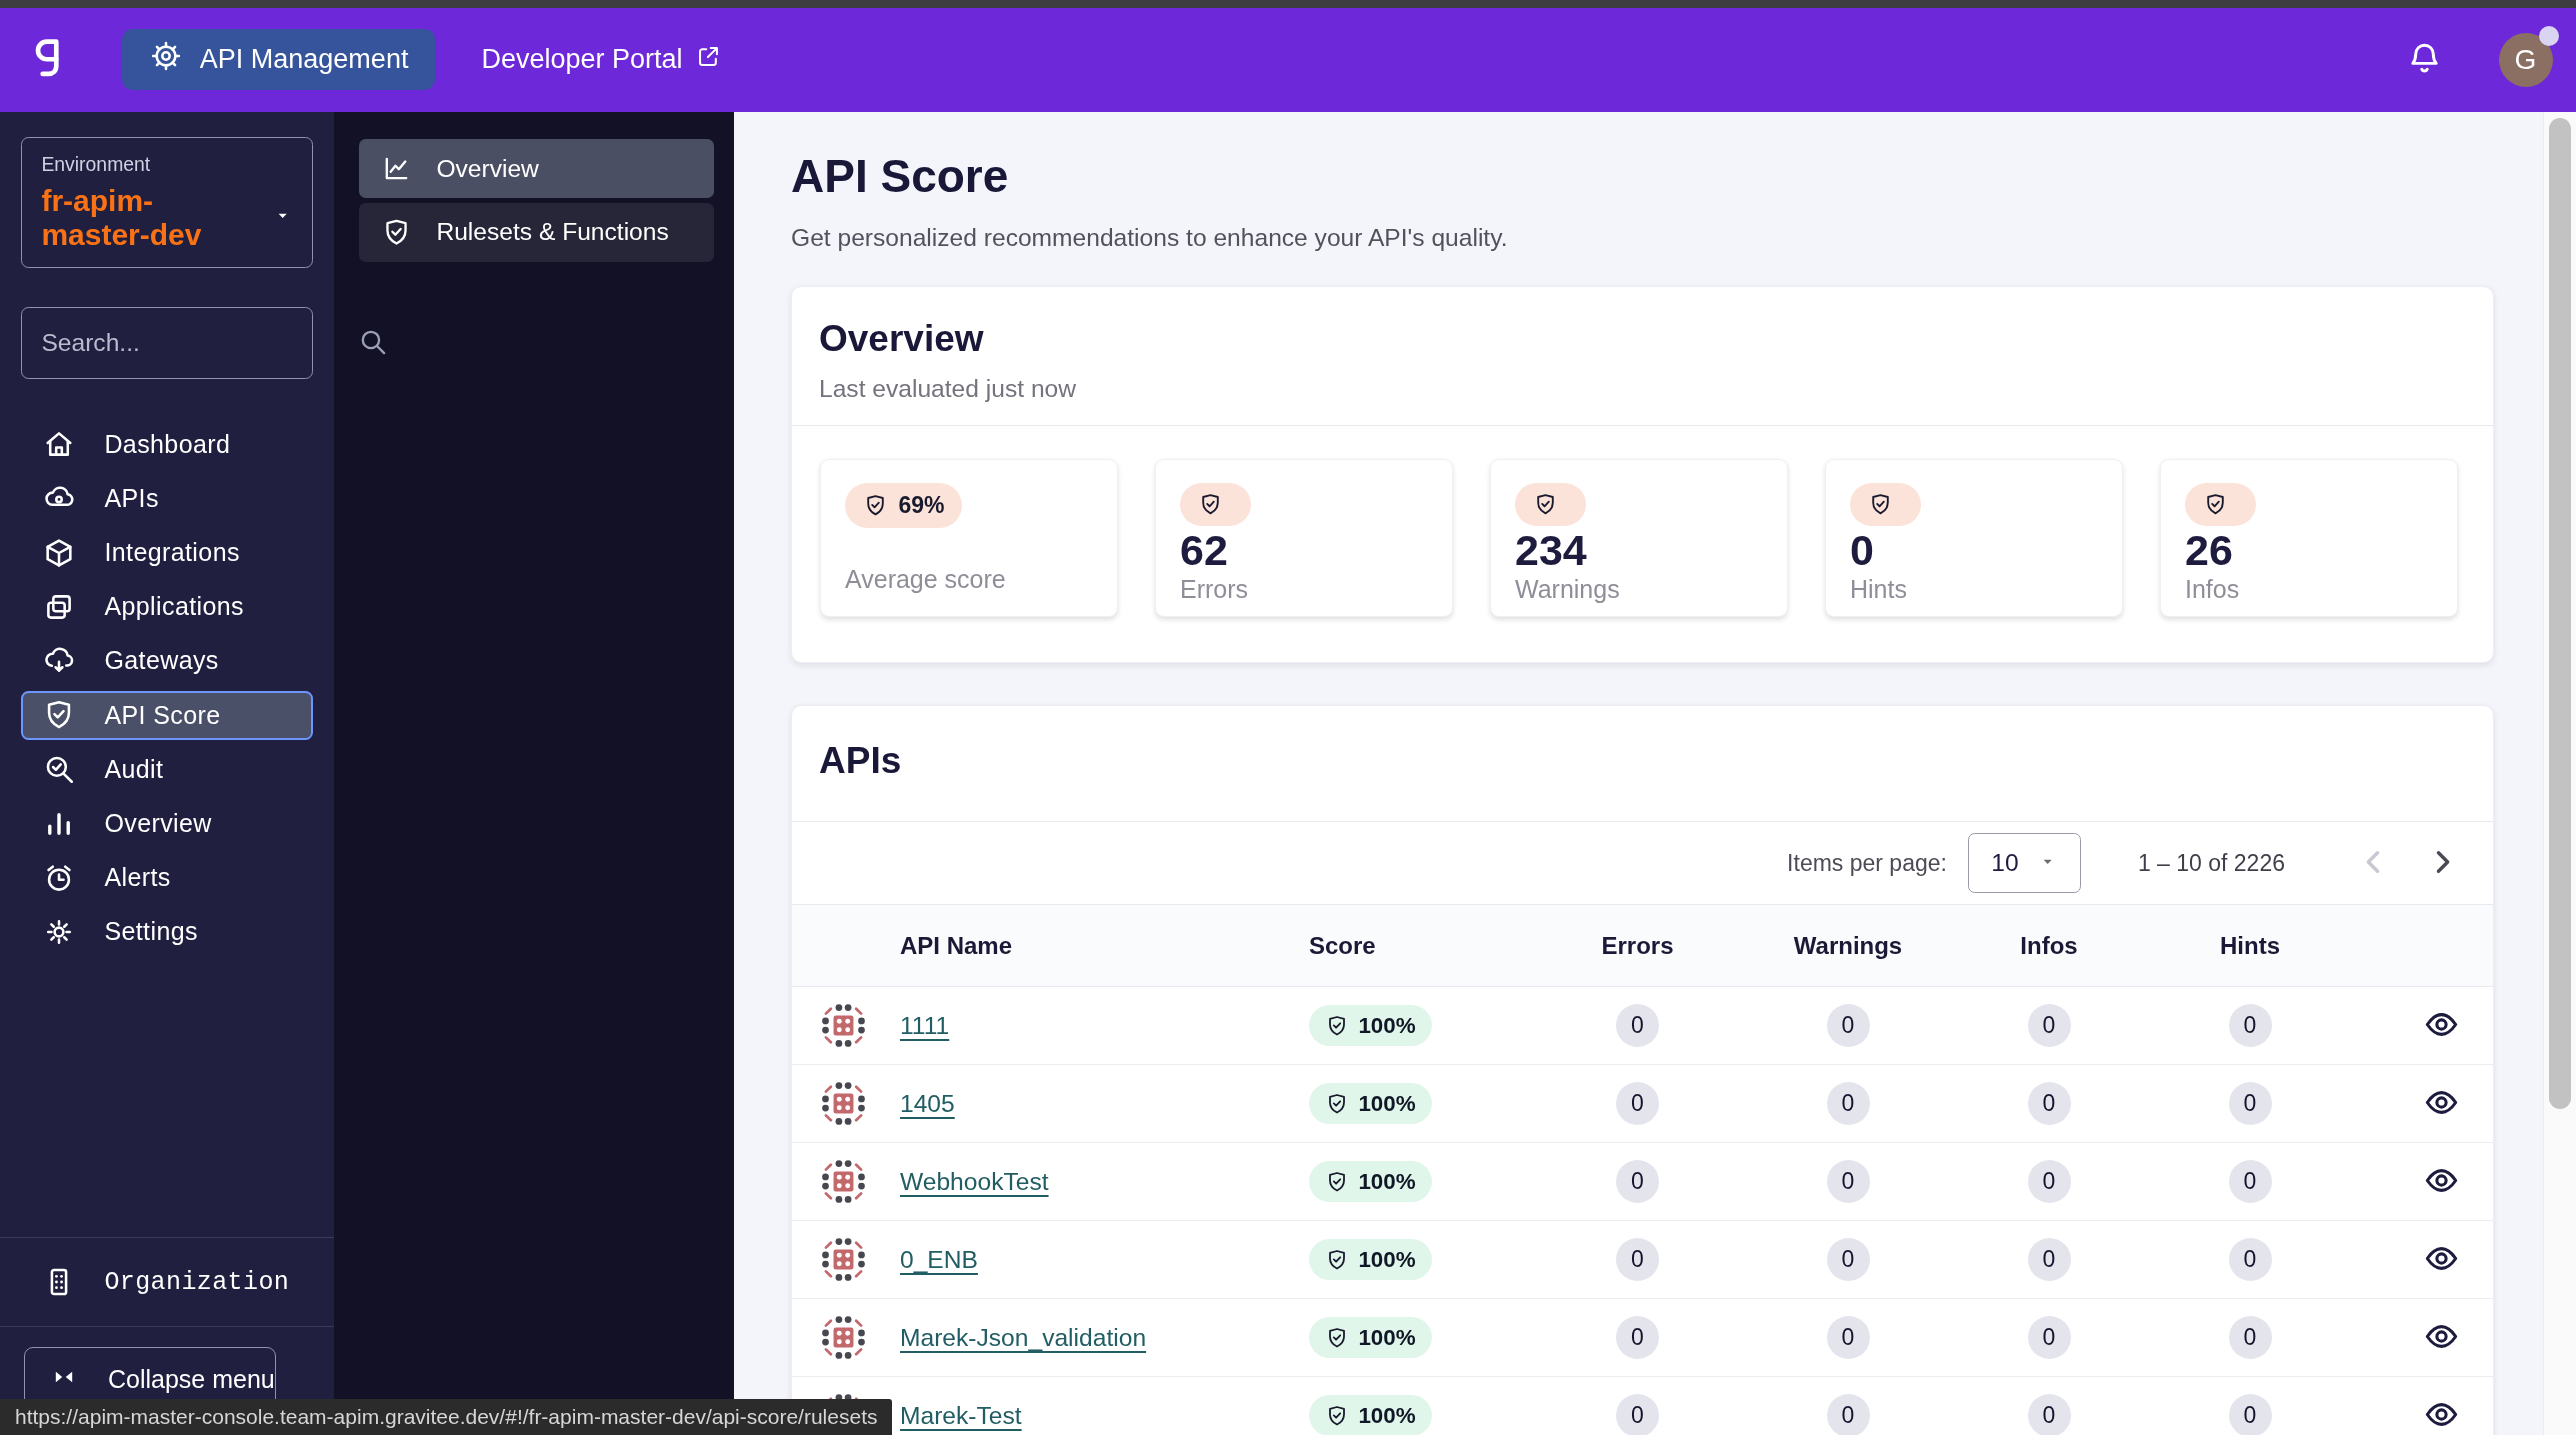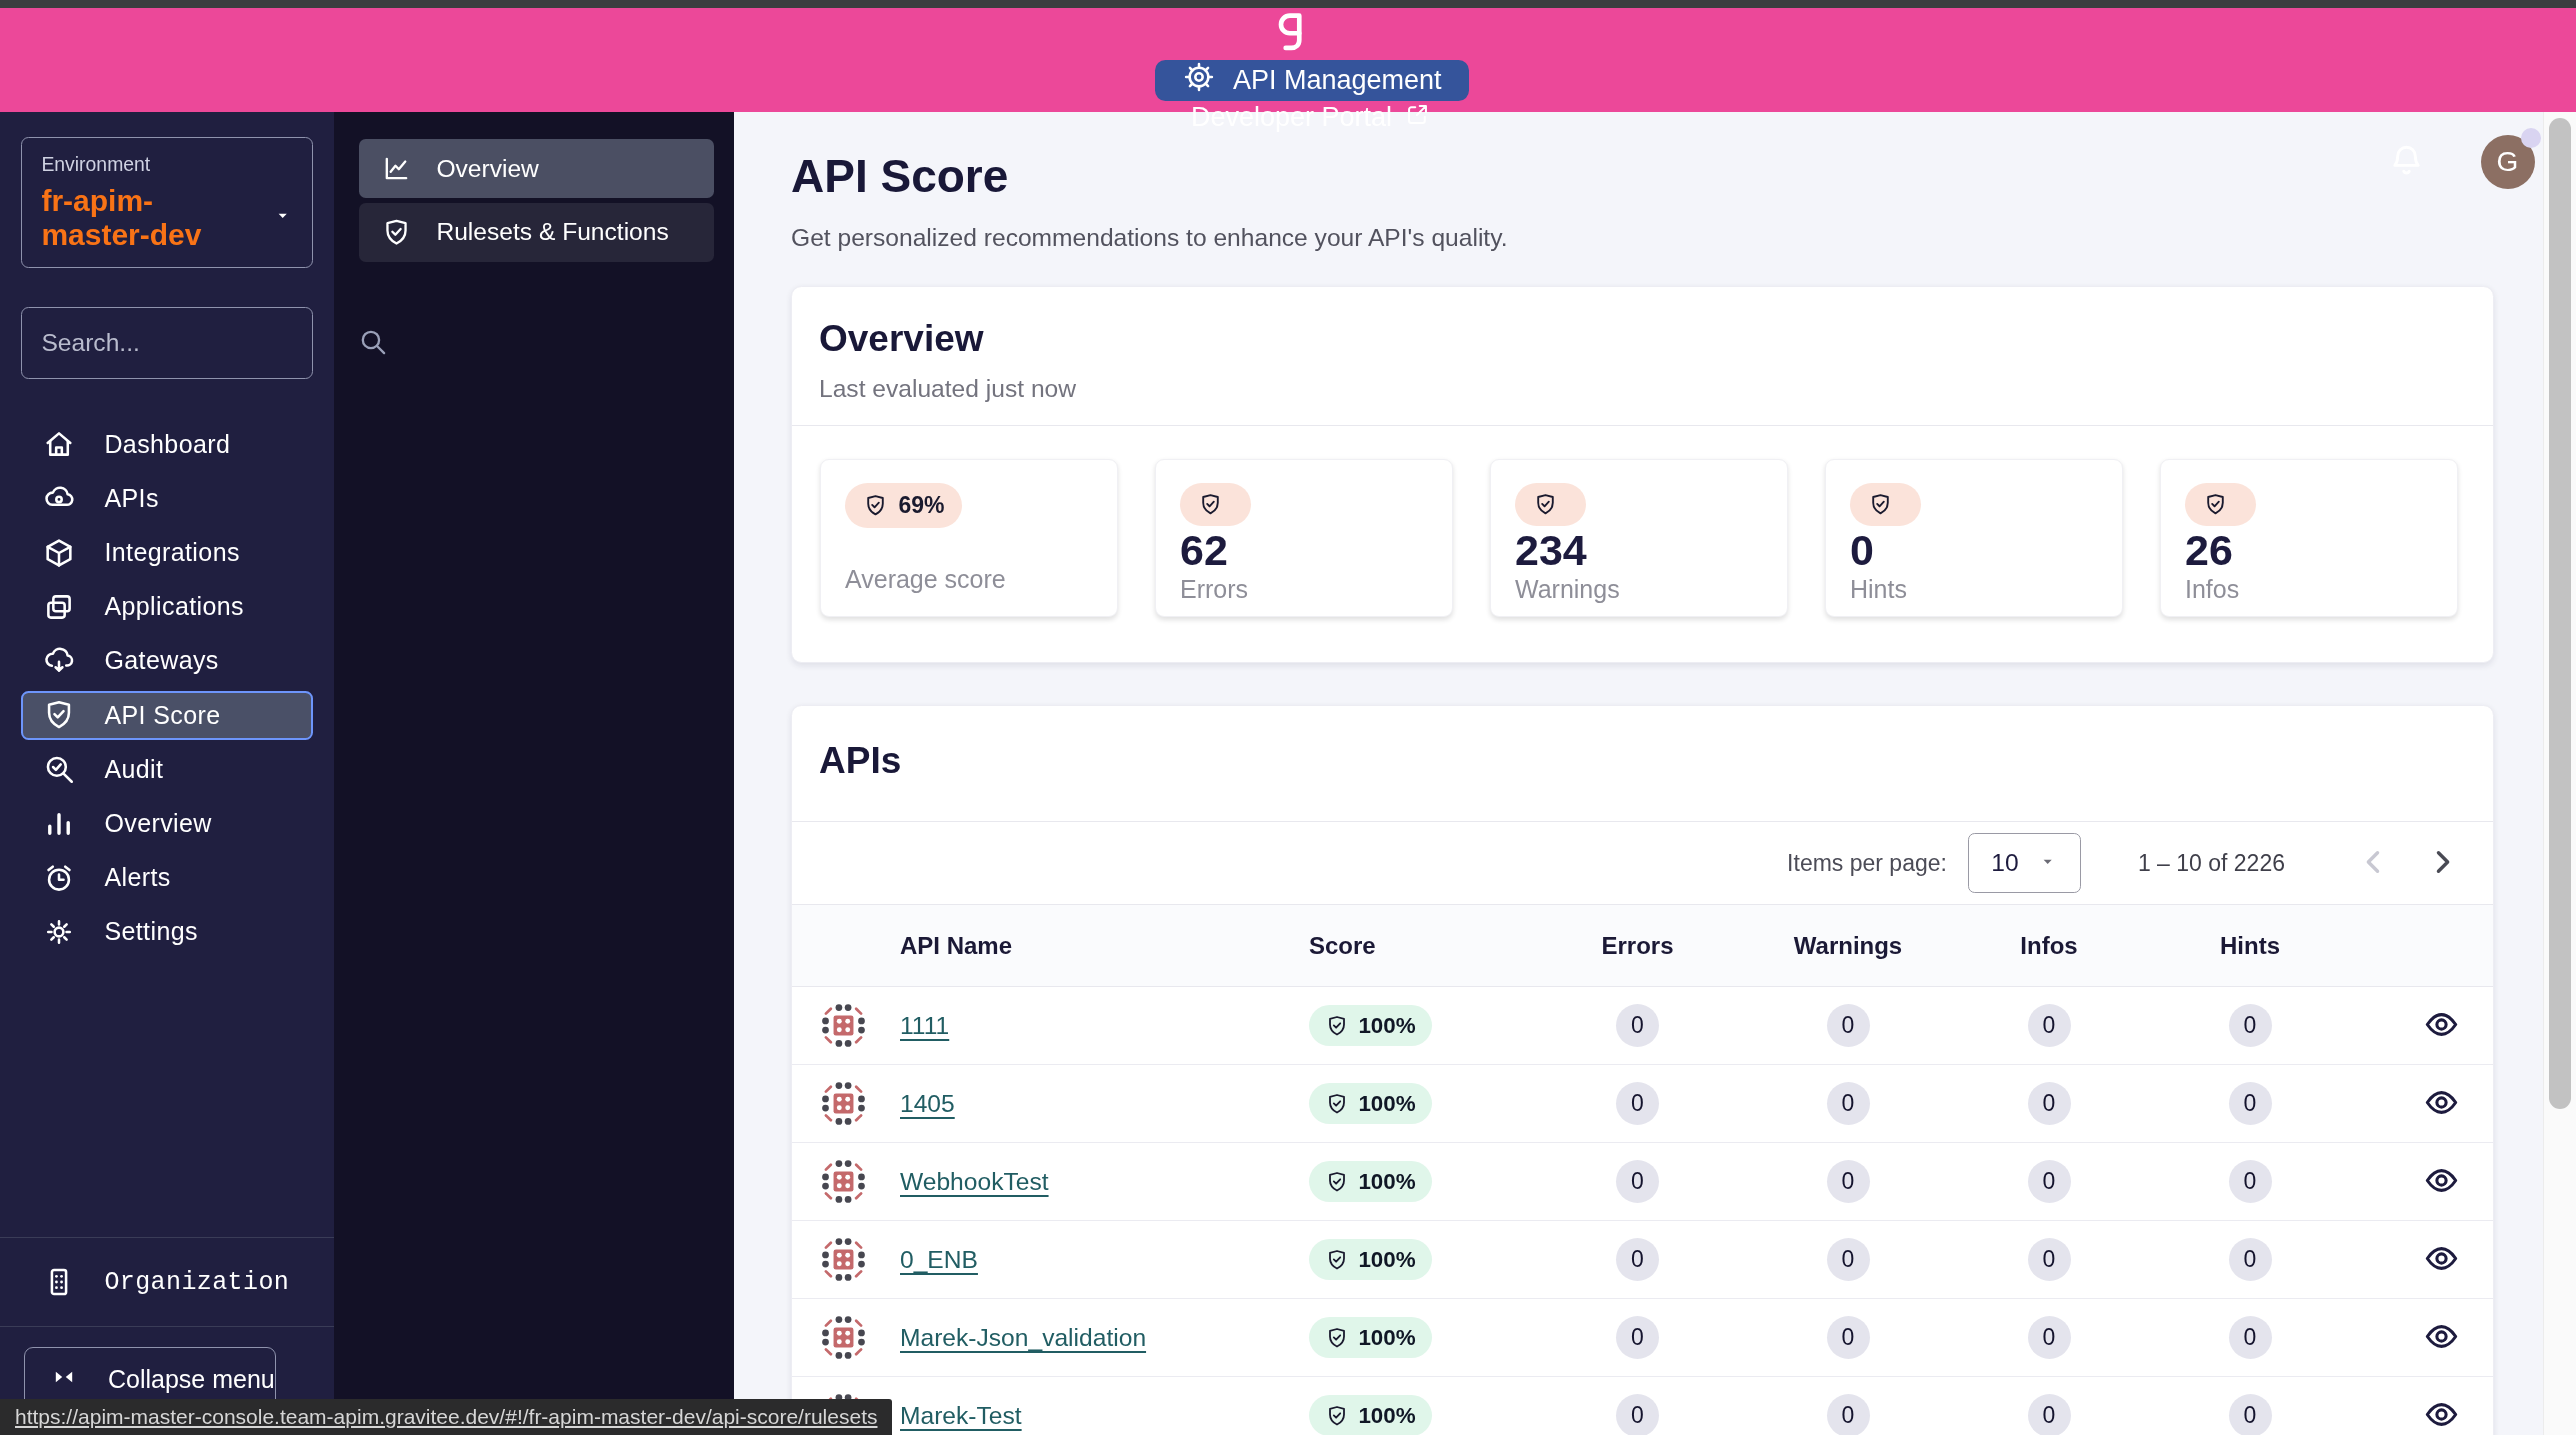--- a/index.html
+++ b/index.html
@@ -3,22 +3,22 @@
 <meta charset="utf-8">
 <style>
   * { margin:0; padding:0; box-sizing:border-box; }
   html,body { width:2576px; height:1436px; overflow:hidden;
     font-family:"Liberation Sans","DejaVu Sans",sans-serif; background:#f4f5fa; }
 
   
   .chrome-strip { position:absolute; top:0; left:0; width:100%; height:7.5px; background:#3d3d40; z-index:5; }
 
   
-  .topbar { position:absolute; top:7.5px; left:0; width:100%; height:104px; background:#ec4899;
-    display:flex; align-items:center; padding:0 34px; z-index:4;flex-direction:column; }
+  .topbar { position:absolute; top:7.5px; left:0; width:100%; height:104px; background:#6d28d9;
+    display:flex; align-items:center; padding:0 16px; z-index:4; }
   .logo { width:48px; height:54px; margin-left:10.4px; display:flex; align-items:center; }
   .logo svg { width:43px; height:49px; }
   .apim-btn { margin-left:48px; display:flex; align-items:center; gap:16.4px; background:#35549b;
     border:none; border-radius:10.4px; padding:0 27px; height:61px; color:#fff; font-size:27px;
     font-family:inherit; cursor:pointer; }
   .apim-btn .icon svg { width:34px; height:34px; }
   .portal-link { margin-left:46px; display:flex; align-items:center; gap:12px; color:#fff;
     font-size:27px; text-decoration:none; }
   .portal-link .icon svg { width:27px; height:27px; }
   .topbar-right { margin-left:auto; display:flex; align-items:center; gap:55px; }
@@ -134,21 +134,21 @@
 
   
   .scrollbar-track { position:absolute; top:112px; right:0; width:33px; bottom:0; background:#fafafa;
     border-left:1.5px solid #ececec; z-index:6; }
   .scrollbar-thumb { position:absolute; top:6px; left:4.5px; width:22.4px; height:991px; border-radius:12px;
     background:#c2c2c2; }
 
   
   .status-url { position:absolute; left:0; bottom:0; height:36px; background:#2b2b2c; color:#d6d6d6;
     font-size:21px; display:flex; align-items:center; padding:0 15px; border-top-right-radius:3px;
-    z-index:9; white-space:nowrap;text-decoration:underline; }
+    z-index:9; white-space:nowrap; }
 </style>
 </head>
 <body>
 
 <div class="chrome-strip"></div>
 
 <header class="topbar">
   <div class="logo">
     <span><svg viewBox="0 0 24 26" fill="none" stroke="#ffffff" stroke-width="2.6" stroke-linecap="round" stroke-linejoin="round">
           <path d="M16.9 3.6h-5.3a4.9 4.9 0 0 0 0 9.8h5.3V3.6Z"></path>

